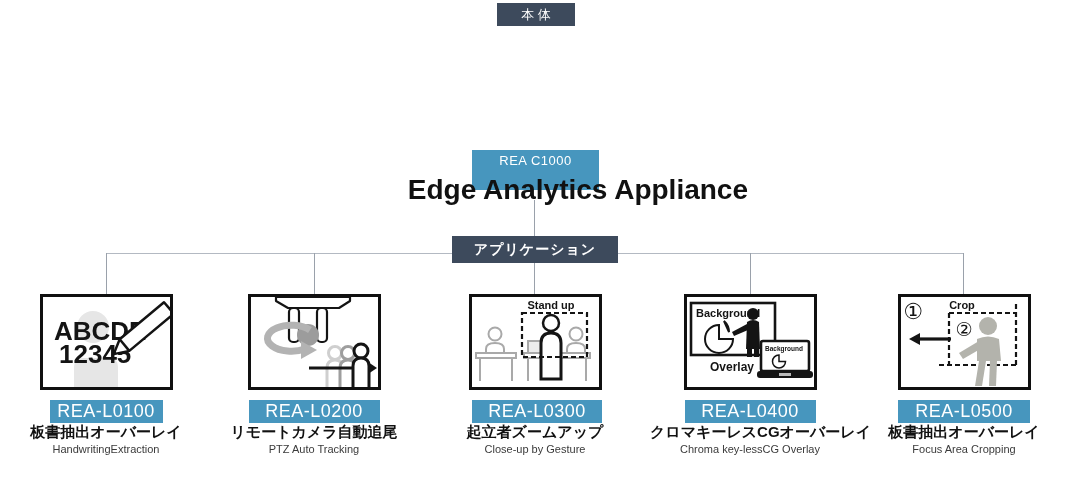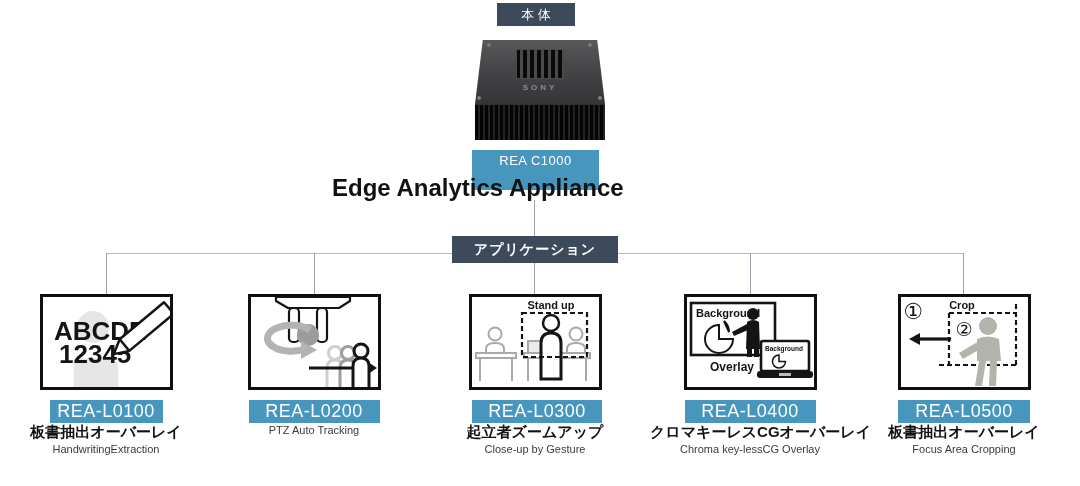--- a/index.html
+++ b/index.html
@@ -28,22 +28,22 @@
   #device-brand { position:absolute; left:0; top:43px; width:100%; text-align:center;
     font-size:8px; font-weight:bold; letter-spacing:3px; color:#8e8e90; }
   .screw { position:absolute; width:4px; height:4px; border-radius:50%; background:#7a7b7d; }
   #screw-a { left:12px; top:3px; }  #screw-b { left:113px; top:3px; }
   #screw-c { left:2px;  top:56px; } #screw-d { left:123px; top:56px; }
   #device-front { position:absolute; left:0; top:64px; width:130px; height:36px;
     background:repeating-linear-gradient(90deg,#040404 0 3px,#232325 3px 5px);
     border-top:1px solid #303032; }
   #model-label { position:absolute; left:472px; top:150px; width:127px; height:40px;
     background:#4796be; color:#fff; font-size:13px; line-height:22px; text-align:center; letter-spacing:.5px; }
-  #product-name { position:absolute; left:332px; top:174px; width:400px; text-align:left;
-    font-size:24px; font-weight:bold; color:#111; }
+  #product-name { position:absolute; left:348px; top:174px; width:400px; text-align:right;
+    font-size:28px; font-weight:bold; color:#111; }
   #app-label { position:absolute; left:452px; top:236px; width:166px; height:27px; z-index:2;
     background:#3d4a5c; color:#fff; font-size:14px; line-height:27px; text-align:center; letter-spacing:1px;font-weight:bold; }
 
   
   .col { position:absolute; top:294px; width:200px; text-align:center; }
   #col-1 { left:6px; } #col-2 { left:214px; } #col-3 { left:435px; }
   #col-4 { left:650px; } #col-5 { left:864px; }
   .iconbox { margin:0 auto; width:133px; height:96px; border:3px solid #101010; background:#fff; }
   .iconbox svg { display:block; }
   .applabel { margin:10px auto 0; height:23px; background:#4796be; color:#fff;
@@ -62,31 +62,20 @@
   <div class="vline" id="vline-top"></div>
   <div id="hline"></div>
   <div class="vline drop" id="drop-1"></div>
   <div class="vline drop" id="drop-2"></div>
   <div class="vline drop" id="drop-3"></div>
   <div class="vline drop" id="drop-4"></div>
   <div class="vline drop" id="drop-5"></div>
 
   <div id="unit-label">本 体</div>
 
-  <div id="device">
-    <div id="device-top">
-      <div id="device-vents"></div>
-      <div id="device-brand">SONY</div>
-      <div class="screw" id="screw-a"></div>
-      <div class="screw" id="screw-b"></div>
-      <div class="screw" id="screw-c"></div>
-      <div class="screw" id="screw-d"></div>
-    </div>
-    <div id="device-front"></div>
-  </div>
 
   <div id="model-label">REA C1000</div>
   <div id="product-name">Edge Analytics Appliance</div>
   <div id="app-label">アプリケーション</div>
 
   <div class="col" id="col-1">
     <div class="iconbox">
       <svg width="127" height="90" viewBox="0 0 127 90">
         <circle cx="50" cy="30" r="16" fill="#e6e6e6"></circle>
         <path d="M31 90 L31 70 Q31 61 40 61 L66 61 Q75 61 75 70 L75 90 Z" fill="#e6e6e6"></path>
@@ -130,20 +119,21 @@
             <polygon points="117,65 117,77 126,71" fill="#141414" stroke="none"></polygon>
           </g>
           <g stroke="#141414" stroke-width="3" fill="#fff">
             <circle cx="110" cy="54" r="7"></circle>
             <path d="M102 90 L102 69 Q102 61 110 61 Q118 61 118 69 L118 90"></path>
           </g>
         </g>
       </svg>
     </div>
     <div class="applabel">REA-L0200</div>
+    <div class="apptitle">リモートカメラ自動追尾</div>
     <div class="appsub">PTZ Auto Tracking</div>
   </div>
 
   <div class="col" id="col-3">
     <div class="iconbox">
       <svg width="127" height="90" viewBox="0 0 127 90">
         <text x="79" y="12" font-size="11" font-weight="bold" fill="#141414" text-anchor="middle">Stand up</text>
         <g stroke="#a9a9a9" stroke-width="2" fill="#fff">
           <circle cx="23" cy="37" r="6.5"></circle>
           <path d="M14 56 L14 52 Q14 46 23 46 Q32 46 32 52 L32 56"></path>

